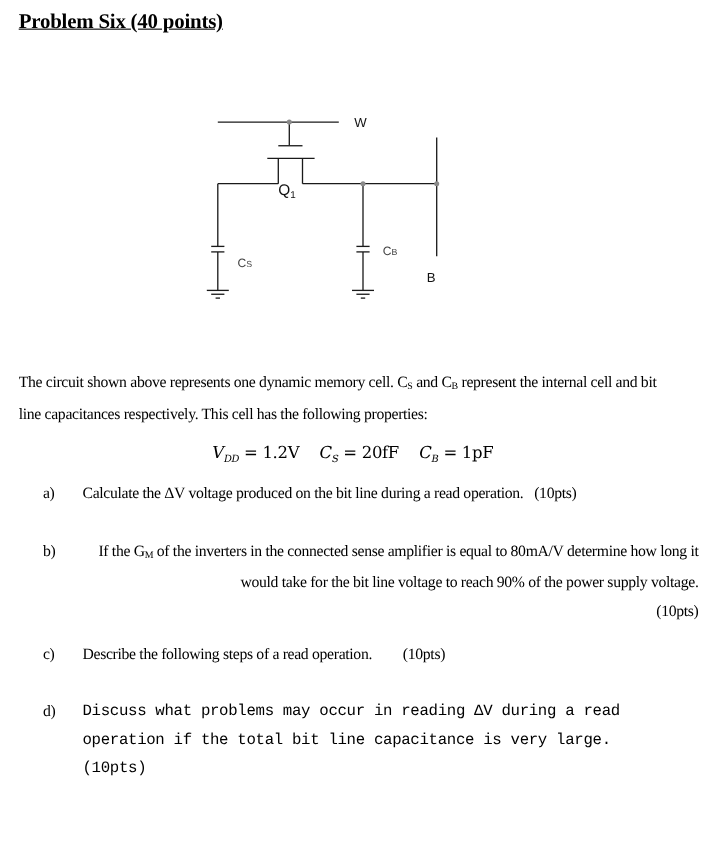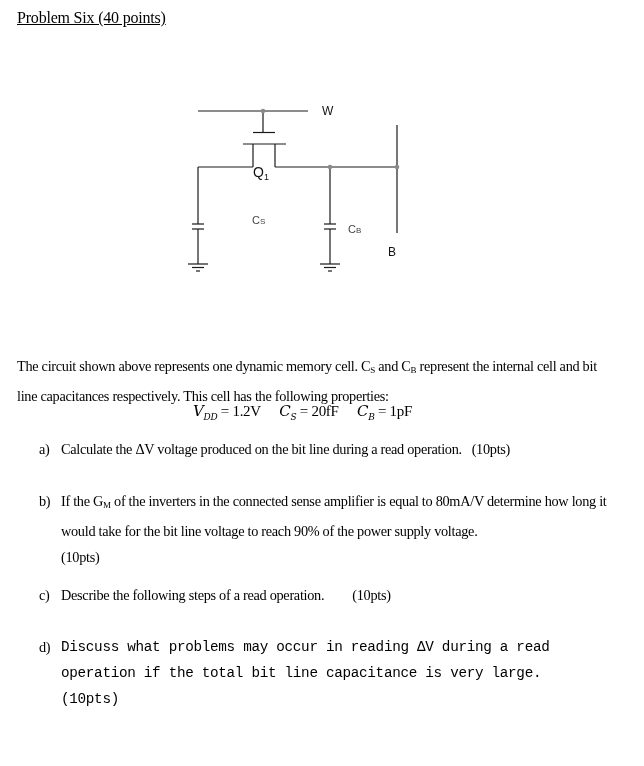--- a/index.html
+++ b/index.html
@@ -1,30 +1,30 @@
 <!DOCTYPE html>
 <html><head>
 <meta charset="utf-8">
 <style>
   html, body { margin:0; padding:0; background:#ffffff; }
   body { width:644px; height:766px; position:relative; overflow:hidden;
          font-family:"Liberation Serif", serif; color:#000; }
-  .title { position:absolute; left:17px; top:9px; font-size:16px; font-weight:normal;
+  .title { position:absolute; left:17px; top:9px; font-size:19px; font-weight:bold;
            text-decoration:underline; letter-spacing:-0.2px; }
   svg.circuit { position:absolute; left:0; top:0; }
   .lbl { font-family:"Liberation Sans", sans-serif; font-size:11px; position:absolute; color:#111; }
-  .para { position:absolute; left:17px; top:335px; width:600px; font-size:14.3px; line-height:26px; letter-spacing:-0.3px;margin-top:18px; }
+  .para { position:absolute; left:17px; top:335px; width:600px; font-size:14.3px; line-height:26px; letter-spacing:-0.3px; }
   .sub { font-size:9px; vertical-align:-2px; }
   .eq { position:absolute; left:193px; top:402px; font-size:15px; font-style:italic; font-family:"DejaVu Serif", serif; letter-spacing:-0.3px; }
-  .eq .n { font-style:normal;font-family:Liberation Serif, serif; }
+  .eq .n { font-style:normal; }
   .eq .gap { display:inline-block; width:14px; }
   .eq sub { font-size:9px; }
   .q { position:absolute; left:39px; font-size:14.3px; line-height:26px; letter-spacing:-0.3px; width:570px; }
   .q .mk { position:absolute; left:0; }
-  .q .body { margin-left:22px; display:block; }
+  .q .body { margin-left:36px; display:block; }
   .pts { display:inline-block; }
 </style>
 </head>
 <body>
 
 <div class="title">Problem Six (40 points)</div>
 
 <svg class="circuit" width="644" height="300" viewBox="0 0 644 300">
   <g stroke="#1a1a1a" stroke-width="1.2" fill="none">
 
@@ -61,40 +61,40 @@
   </g>
   <g fill="#8a8a8a">
     <circle cx="263" cy="111" r="2.3"></circle>
     <circle cx="330" cy="167" r="2.3"></circle>
     <circle cx="397" cy="167" r="2.3"></circle>
   </g>
 </svg>
 
 <span class="lbl" style="left:322px;top:104px;font-size:12px;">W</span>
 <span class="lbl" style="left:253px;top:164px;font-size:14px;"><span>Q</span><span style="font-size:9px;vertical-align:-3px;">1</span></span>
-<span class="lbl" style="left:216px;top:214px;color:#444;margin-left:36px;"><span>C</span><span style="font-size:8px;">S</span></span>
+<span class="lbl" style="left:216px;top:234px;color:#444;"><span>C</span><span style="font-size:8px;">S</span></span>
 <span class="lbl" style="left:348px;top:223px;color:#444;"><span>C</span><span style="font-size:8px;">B</span></span>
 <span class="lbl" style="left:388px;top:245px;font-size:12px;">B</span>
 
 <div class="para"><span>The circuit shown above represents one dynamic memory cell. C</span><span class="sub">S</span><span> and C</span><span class="sub">B</span><span> represent the internal cell and bit line capacitances respectively. This cell has the following properties:</span></div>
 
 <div class="eq">
   <span>V</span><sub>DD</sub><span class="n"> = 1.2V</span><span class="gap"></span>
   <span>C</span><sub>S</sub><span class="n"> = 20fF</span><span class="gap"></span>
   <span>C</span><sub>B</sub><span class="n"> = 1pF</span>
 </div>
 
 <div class="q" style="top:436px;">
   <span class="mk">a)</span>
   <span class="body"><span>Calculate the ΔV voltage produced on the bit line during a read operation.</span>&nbsp;&nbsp;&nbsp;<span class="pts">(10pts)</span></span>
 </div>
 
 <div class="q" style="top:488px;">
   <span class="mk">b)</span>
-  <span class="body" style="width:560px;"><span>If the G</span><span class="sub">M</span><span> of the inverters in the connected sense amplifier is equal to 80mA/V determine how long it would take for the bit line voltage to reach 90% of the power supply voltage.</span><br><span class="pts">(10pts)</span></span>
+  <span class="body" style="width:560px;text-align:right;"><span>If the G</span><span class="sub">M</span><span> of the inverters in the connected sense amplifier is equal to 80mA/V determine how long it would take for the bit line voltage to reach 90% of the power supply voltage.</span><br><span class="pts">(10pts)</span></span>
 </div>
 
 <div class="q" style="top:582px;">
   <span class="mk">c)</span>
   <span class="body"><span>Describe the following steps of a read operation.</span><span style="display:inline-block;width:28px;"></span><span class="pts">(10pts)</span></span>
 </div>
 
 <div class="q" style="top:634px;">
   <span class="mk">d)</span>
   <span class="body" style="width:540px;font-family:Liberation Mono, monospace;"><span>Discuss what problems may occur in reading ΔV during a read operation if the total bit line capacitance is very large.</span><span style="display:inline-block;width:50px;"></span><span class="pts">(10pts)</span></span>

